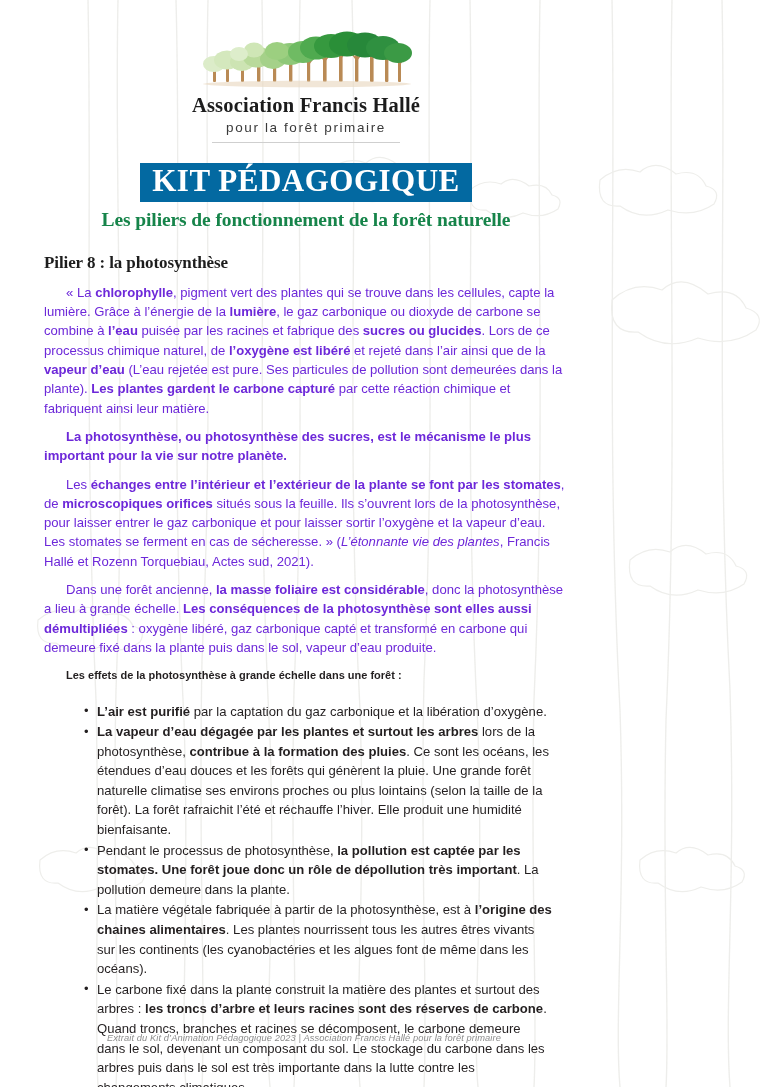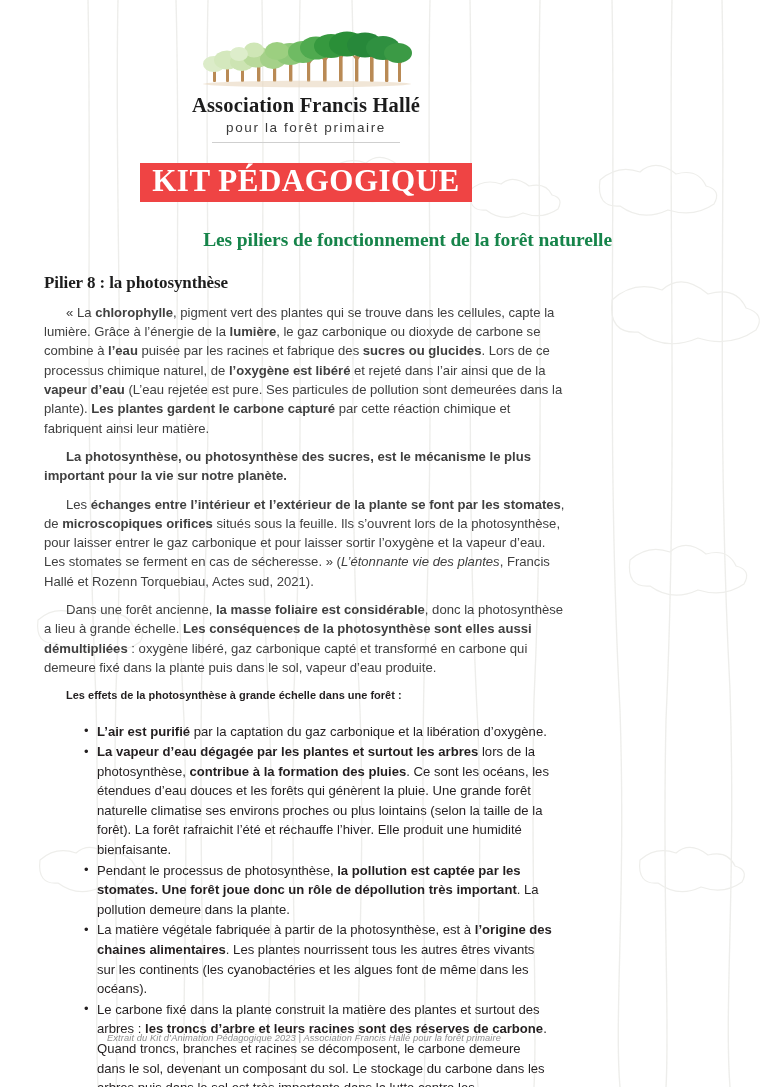--- a/index.html
+++ b/index.html
@@ -64,36 +64,36 @@
     margin: 7px auto 0 auto;
   }
 
   
   .kit-banner-wrap {
     text-align: center;
     margin-top: 20px;
   }
   .kit-banner {
     display: inline-block;
-    background: #ef4444;
+    background: #0369a1;
     color: #ffffff;
     font-family: "Liberation Serif", serif;
     font-weight: bold;
     font-size: 31px;
     letter-spacing: 0.5px;
     padding: 2px 12px 4px 12px;
     line-height: 1.06;
   }
   .subtitle {
-    text-align: right;
+    text-align: center;
     font-family: "Liberation Serif", serif;
     font-weight: bold;
     font-size: 19.5px;
     color: #16844a;
-    margin-top: 27px;
+    margin-top: 7px;
     letter-spacing: -0.1px;
   }
 
   
   .content {
     margin: 0 44px 0 44px;
     padding-top: 22px;
   }
   .pilier-head {
     font-family: "Liberation Serif", serif;
@@ -101,21 +101,21 @@
     font-size: 17px;
     color: #1d1d1d;
     letter-spacing: -0.1px;
     margin-bottom: 10px;
   }
   p.para {
     font-size: 13.1px;
     line-height: 19.3px;
     margin: 0 0 9px 0;
     text-align: left;
-    color: #404040;
+    color: #6d28d9;
   }
   p.para.indent {
     text-indent: 22px;
   }
   p.para b { font-weight: bold; }
   p.para i { font-style: italic; }
 
   .lead-in {
     font-size: 11px;
     line-height: 19.3px;

